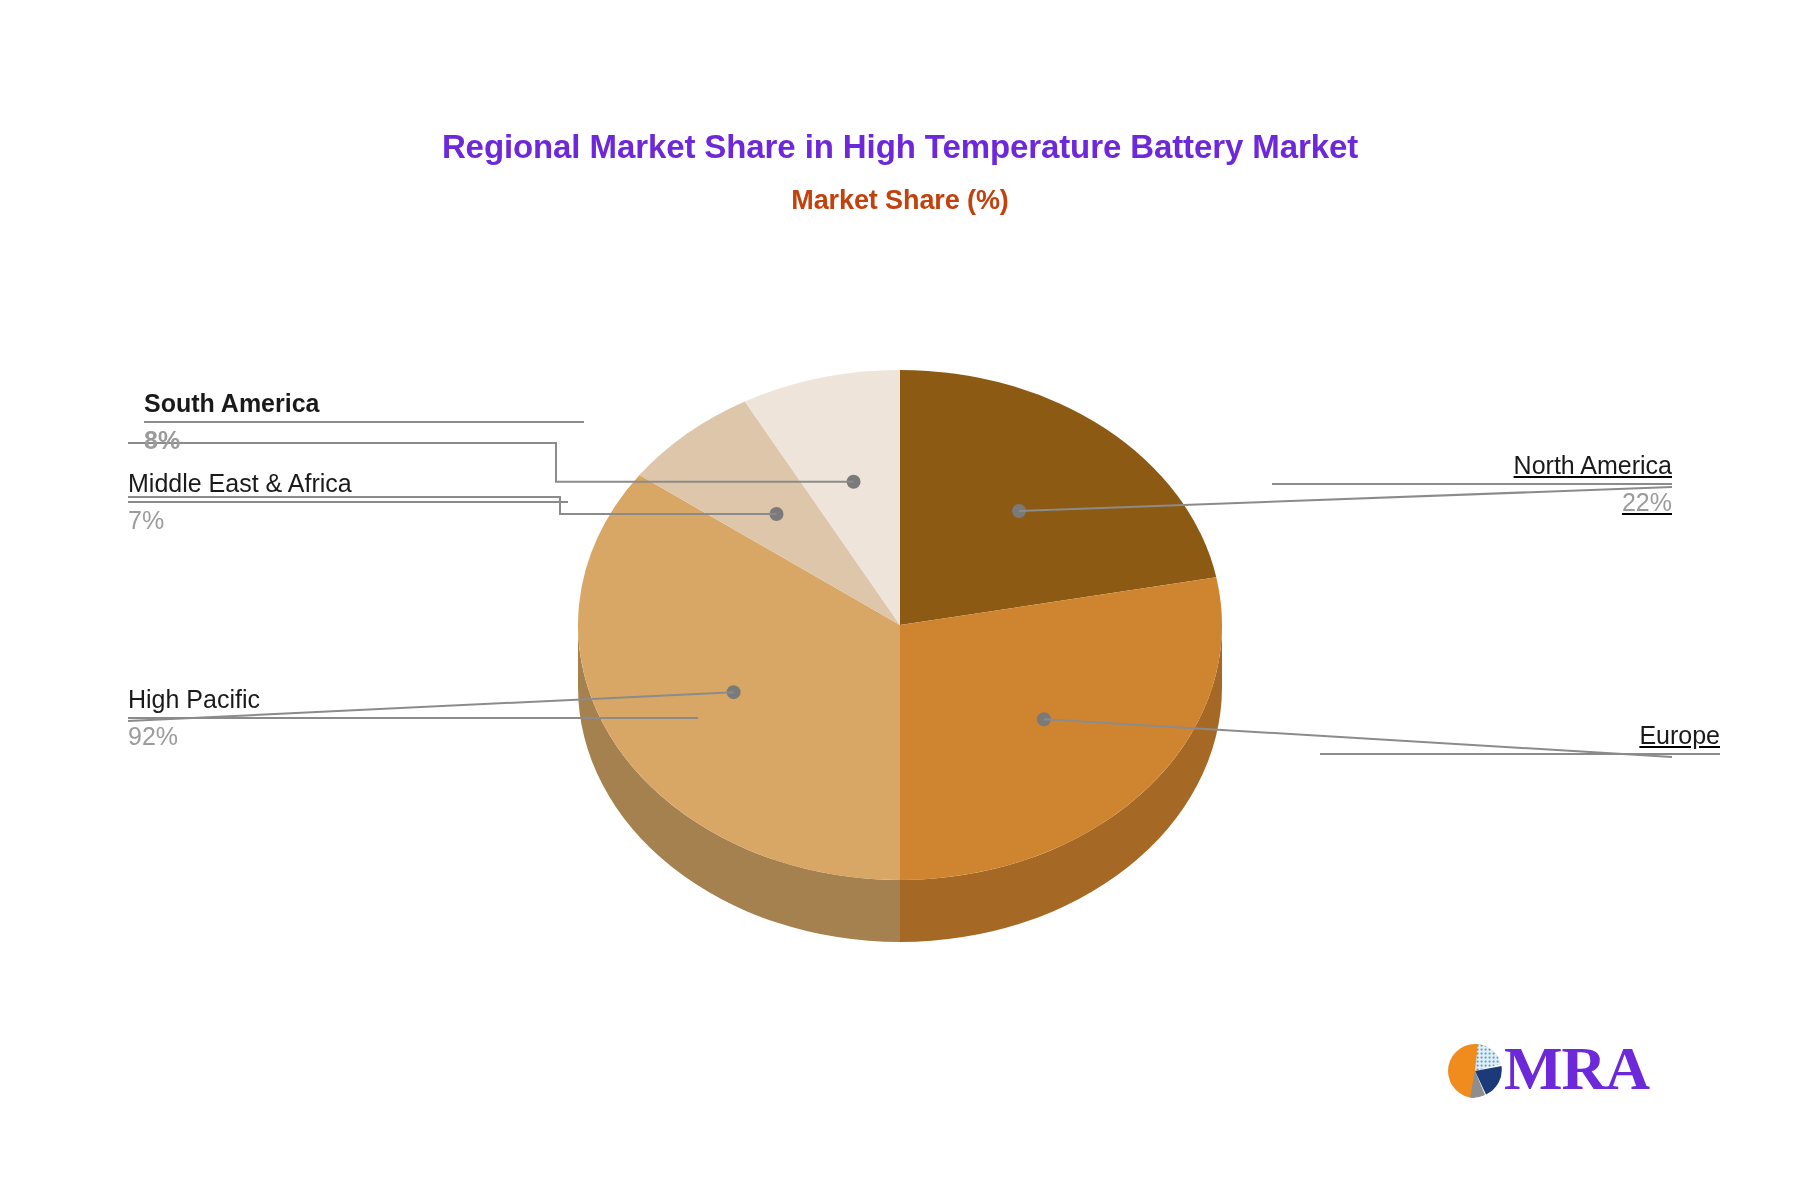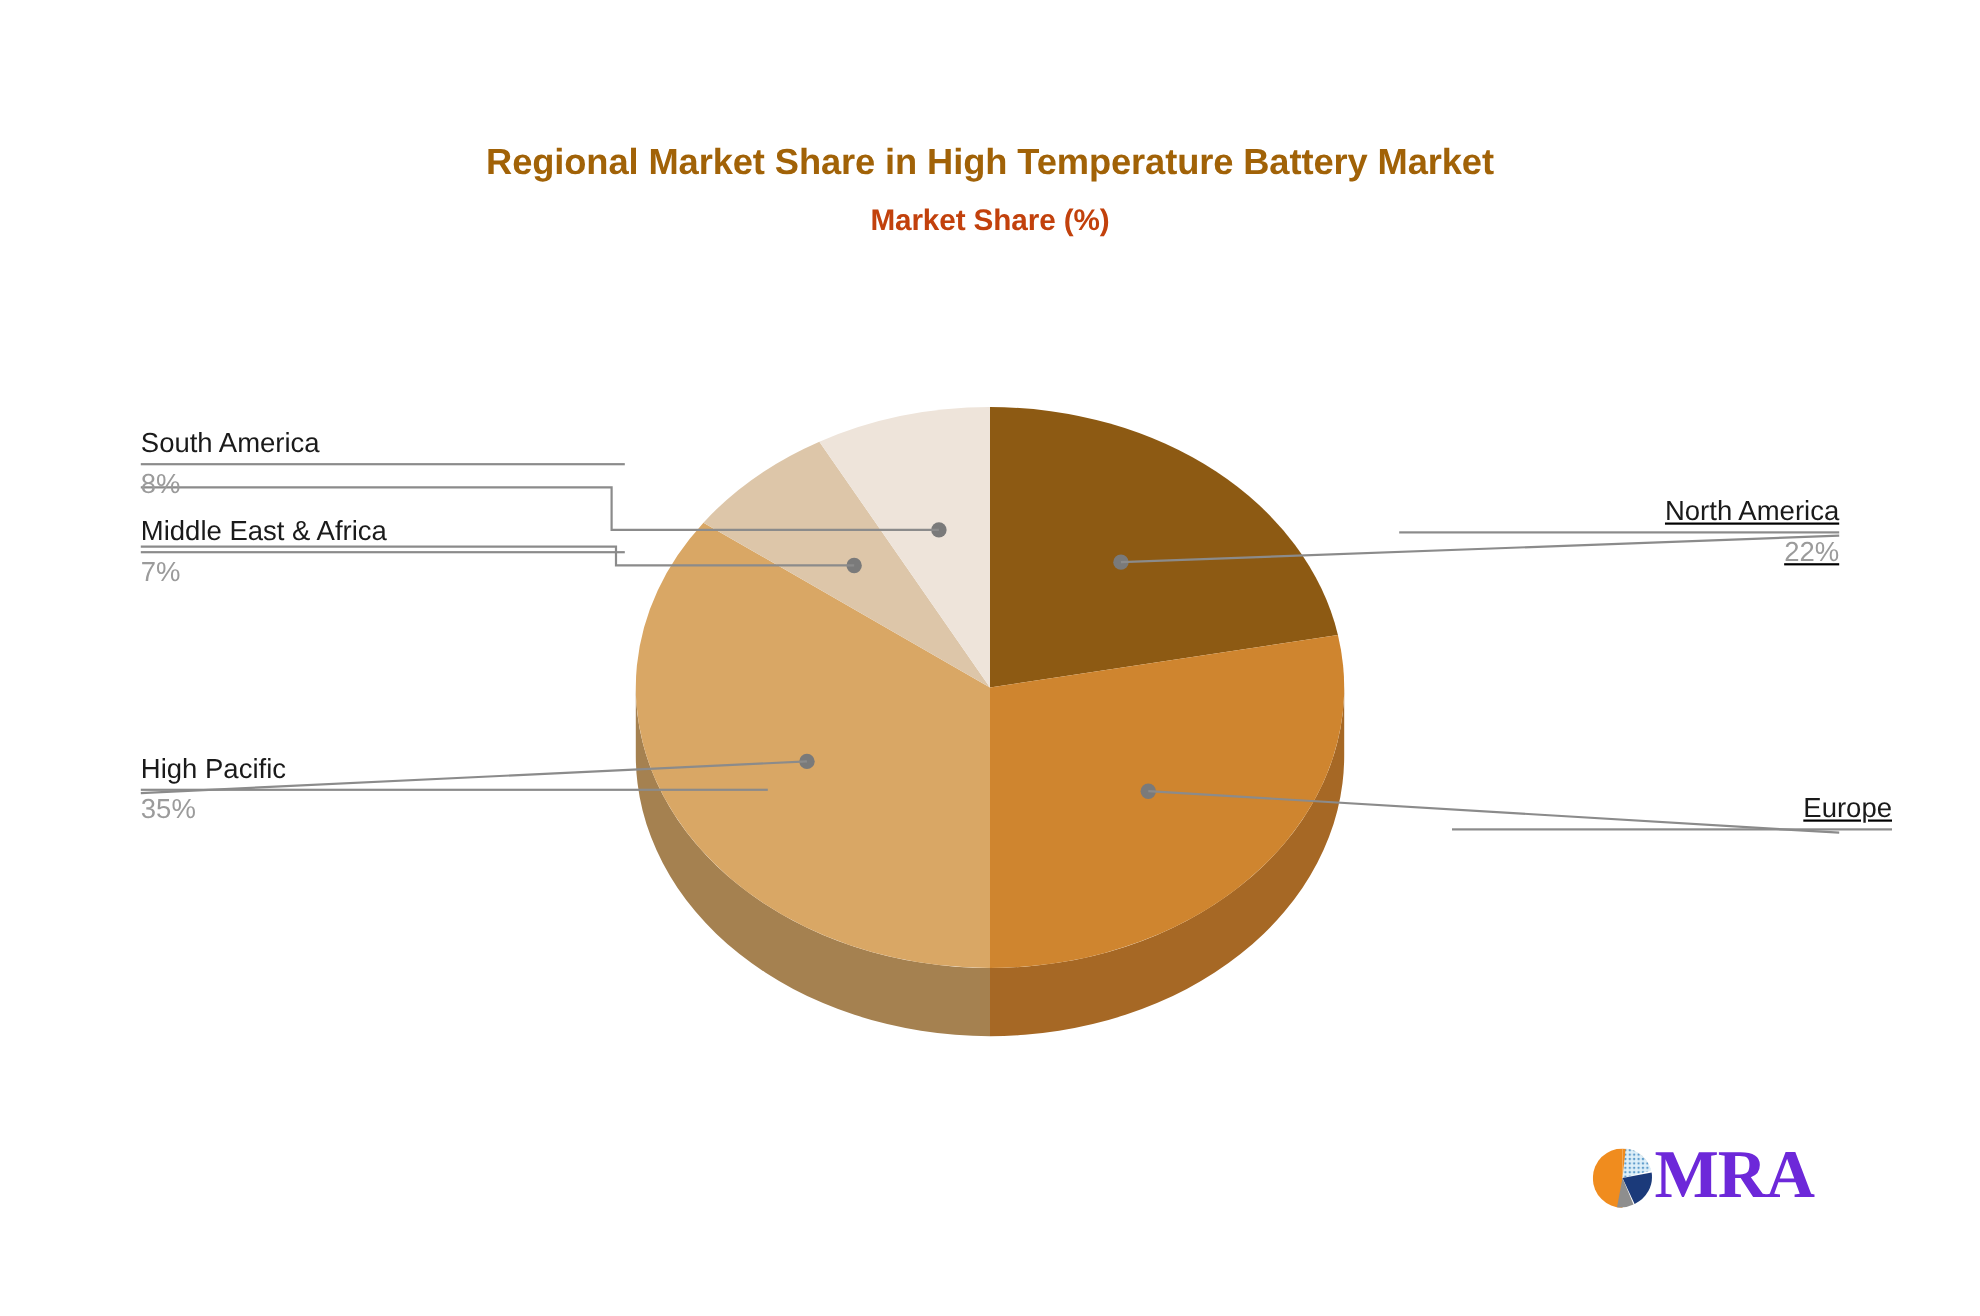--- a/index.html
+++ b/index.html
@@ -21,21 +21,21 @@
 
   
   .chart-title {
     position: absolute;
     left: 0;
     top: 128px;
     width: 1800px;
     text-align: center;
     font-size: 33px;
     font-weight: bold;
-    color: #a16207;
+    color: #6d28d9;
     letter-spacing: -0.1px;
     white-space: nowrap;
   }
   .chart-subtitle {
     position: absolute;
     left: 0;
     top: 185px;
     width: 1800px;
     text-align: center;
     font-size: 27px;
@@ -71,21 +71,21 @@
   .callout .value {
     font-size: 25px;
     color: #9b9b9b;
     line-height: 30px;
     white-space: nowrap;
   }
   .callout.left  { text-align: left; }
   .callout.right { text-align: right; text-decoration: underline; }
 
   
-  #callout-south-america   { left: 128px; top: 388px; width: 440px; }
+  #callout-south-america   { left: 144px; top: 388px; width: 440px; font-weight: bold; }
   #callout-middle-east     { left: 128px; top: 468px; width: 440px; }
   #callout-asia-pacific    { left: 128px; top: 684px; width: 570px; }
   #callout-north-america   { left: 1272px; top: 450px; width: 400px; }
   #callout-europe          { left: 1320px; top: 720px; width: 400px; }
 
   
   #logo {
     position: absolute;
     left: 1448px;
     top: 1036px;
@@ -147,21 +147,21 @@
 
   <div class="callout left" id="callout-middle-east">
     <div class="name">Middle East &amp; Africa</div>
     <div class="rule"></div>
     <div class="value">7%</div>
   </div>
 
   <div class="callout left" id="callout-asia-pacific">
     <div class="name">High Pacific</div>
     <div class="rule"></div>
-    <div class="value">35%</div>
+    <div class="value">92%</div>
   </div>
 
   <div class="callout right" id="callout-north-america">
     <div class="name">North America</div>
     <div class="rule"></div>
     <div class="value">22%</div>
   </div>
 
   <div class="callout right" id="callout-europe">
     <div class="name">Europe</div>

